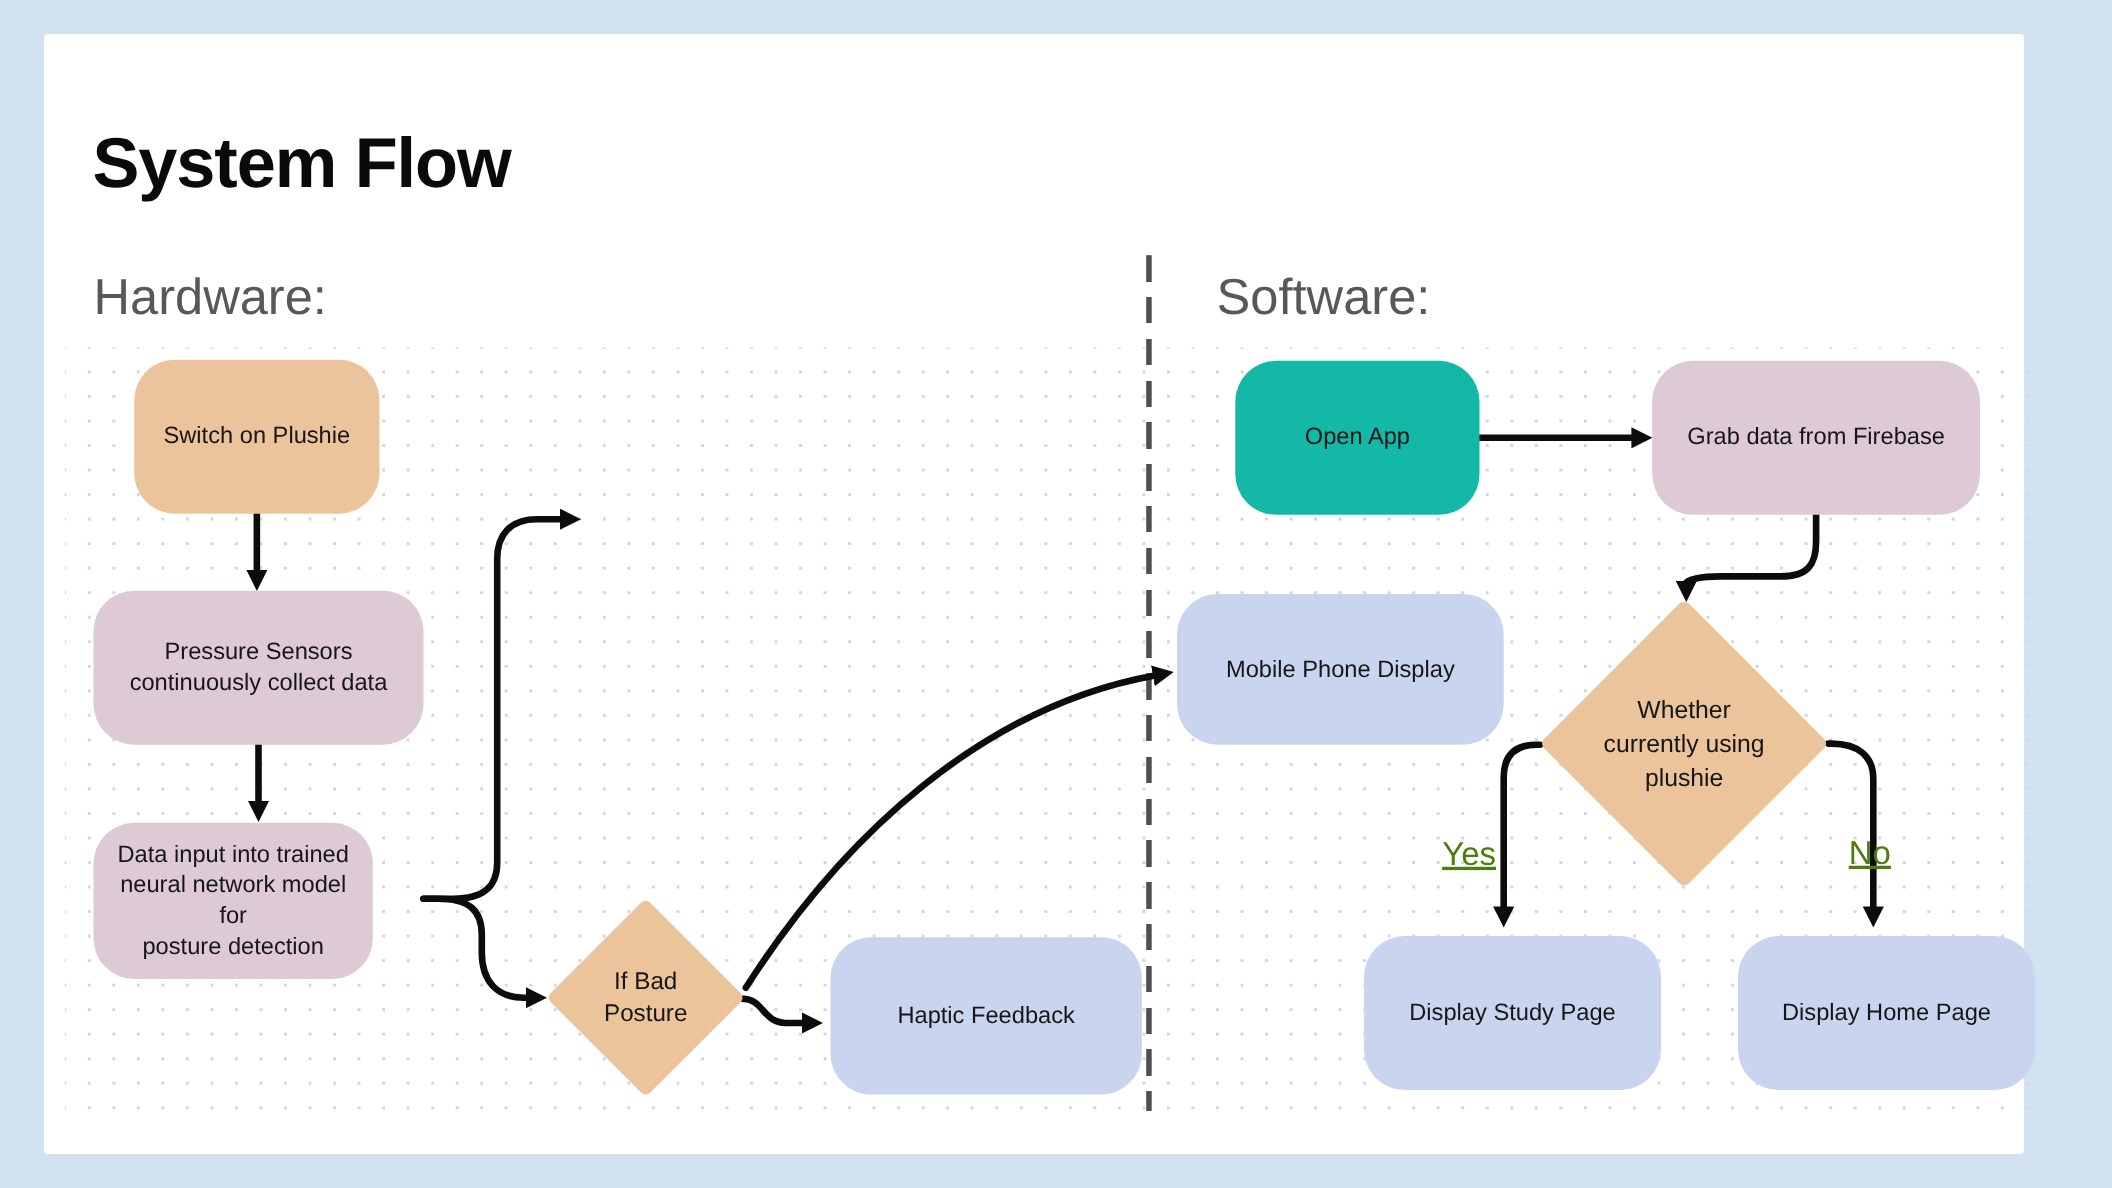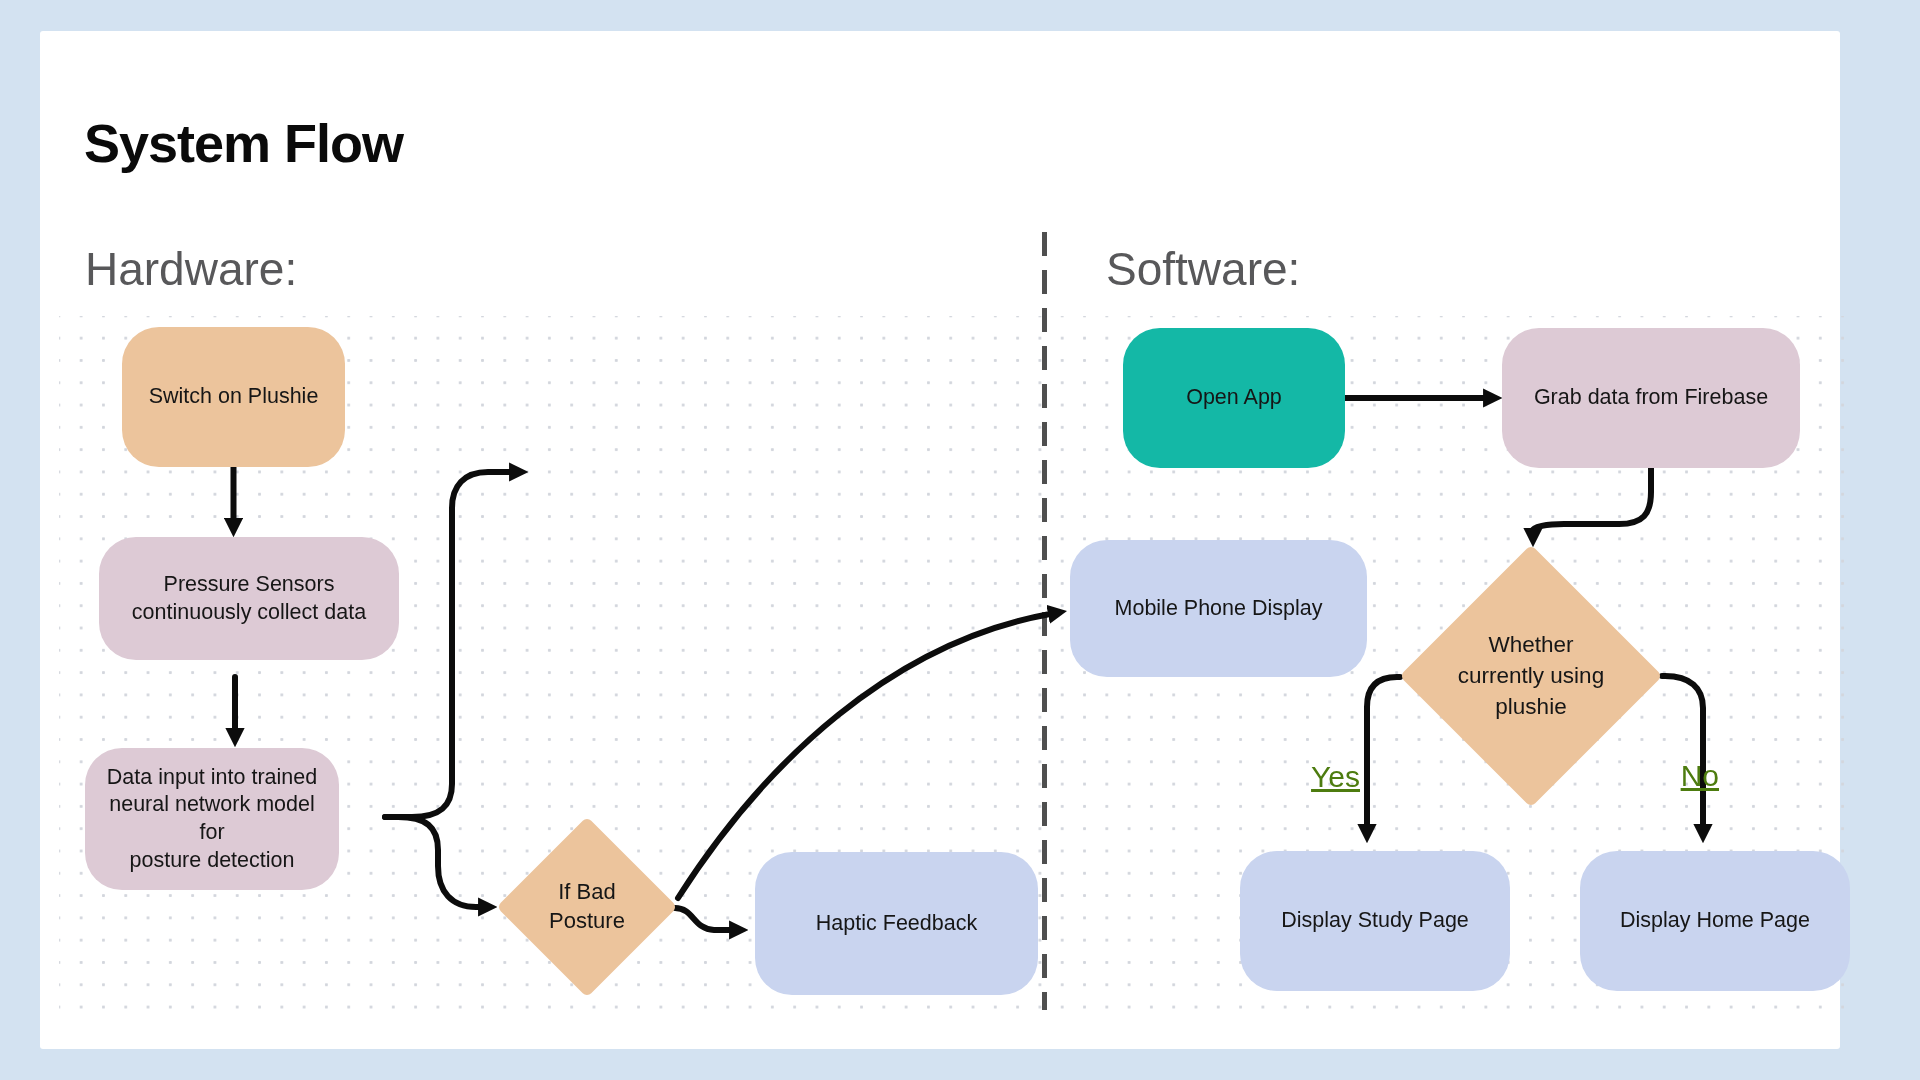--- a/index.html
+++ b/index.html
@@ -8,21 +8,21 @@
     background:var(--frame,#d3e2f1);
     font-family:"Liberation Sans","DejaVu Sans",sans-serif;
     color:#161616;
   }
   .card{
     position:absolute;left:40px;top:31px;width:1800px;height:1018px;
     background:#ffffff;border-radius:3px;
   }
   .page-title{
     position:absolute;left:84px;top:116px;
-    font-size:54px;font-weight:700;letter-spacing:-1px;color:#0a0a0a;
+    font-size:64px;font-weight:700;letter-spacing:-1px;color:#0a0a0a;
     line-height:1.0;
   }
   .section-heading{
     position:absolute;top:246px;font-size:46px;font-weight:400;
     color:var(--heading,#58585a);line-height:1.0;
   }
   .heading-hw{left:85px;}
   .heading-sw{left:1106px;}
   .dot-grid{
     position:absolute;left:59px;top:316px;width:1794px;height:706px;
@@ -91,21 +91,21 @@
     <path d="M 1345 398 H 1485" marker-end="url(#ah)"></path>
     <path d="M 1651 468 V 492 C 1651 514 1643 524 1619 524 H 1564 C 1546 524 1533 527 1533 530" marker-end="url(#ah)"></path>
     <path d="M 1400 677 H 1397 C 1377 677 1367 687 1367 707 V 826" marker-end="url(#ah)"></path>
     <path d="M 1662 676 H 1665 C 1690 676 1703 688 1703 708 V 826" marker-end="url(#ah)"></path>
   </svg>
 
   <div class="node fill-orange" style="left: 122px; top: 327px; width: 223px; height: 140px; background-color: rgb(236, 196, 156);">
     <div class="node-label">Switch on Plushie</div>
   </div>
 
-  <div class="node fill-pink" style="left: 99px; top: 537px; width: 300px; height: 123px; background-color: rgb(221, 202, 213);">
+  <div class="node fill-pink" style="left: 85px; top: 537px; width: 300px; height: 140px; background-color: rgb(221, 202, 213);">
     <div class="node-label">Pressure Sensors
 continuously collect data</div>
   </div>
 
   <div class="node fill-pink" style="left: 85px; top: 748px; width: 254px; height: 142px; background-color: rgb(221, 202, 213);">
     <div class="node-label">Data input into trained
 neural network model for
 posture detection</div>
   </div>
 

